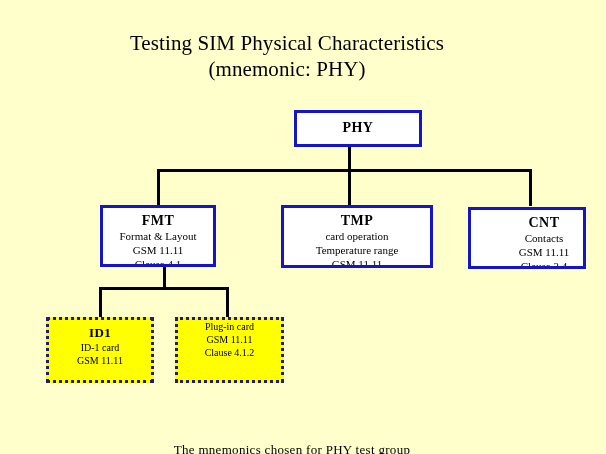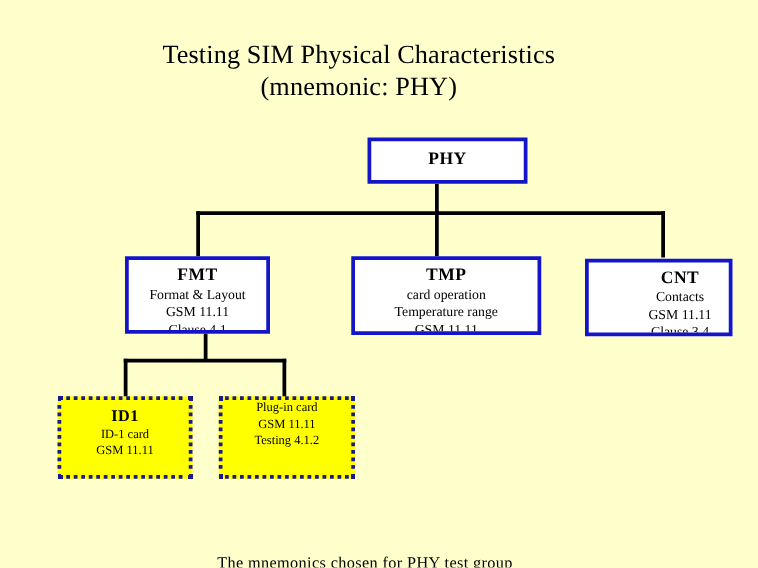--- a/index.html
+++ b/index.html
@@ -170,18 +170,18 @@
 
   <div class="node dotted small" id="node-id1">
     <div class="node-title">ID1</div>
     <div class="node-line">ID-1 card</div>
     <div class="node-line">GSM 11.11</div>
   </div>
 
   <div class="node dotted small" id="node-pic">
     <div class="node-line">Plug-in card</div>
     <div class="node-line">GSM 11.11</div>
-    <div class="node-line">Testing 4.1.2</div>
+    <div class="node-line">Clause 4.1.2</div>
   </div>
 
   <div id="caption">The mnemonics chosen for PHY test group</div>
 
 </div>
 
 </body></html>

